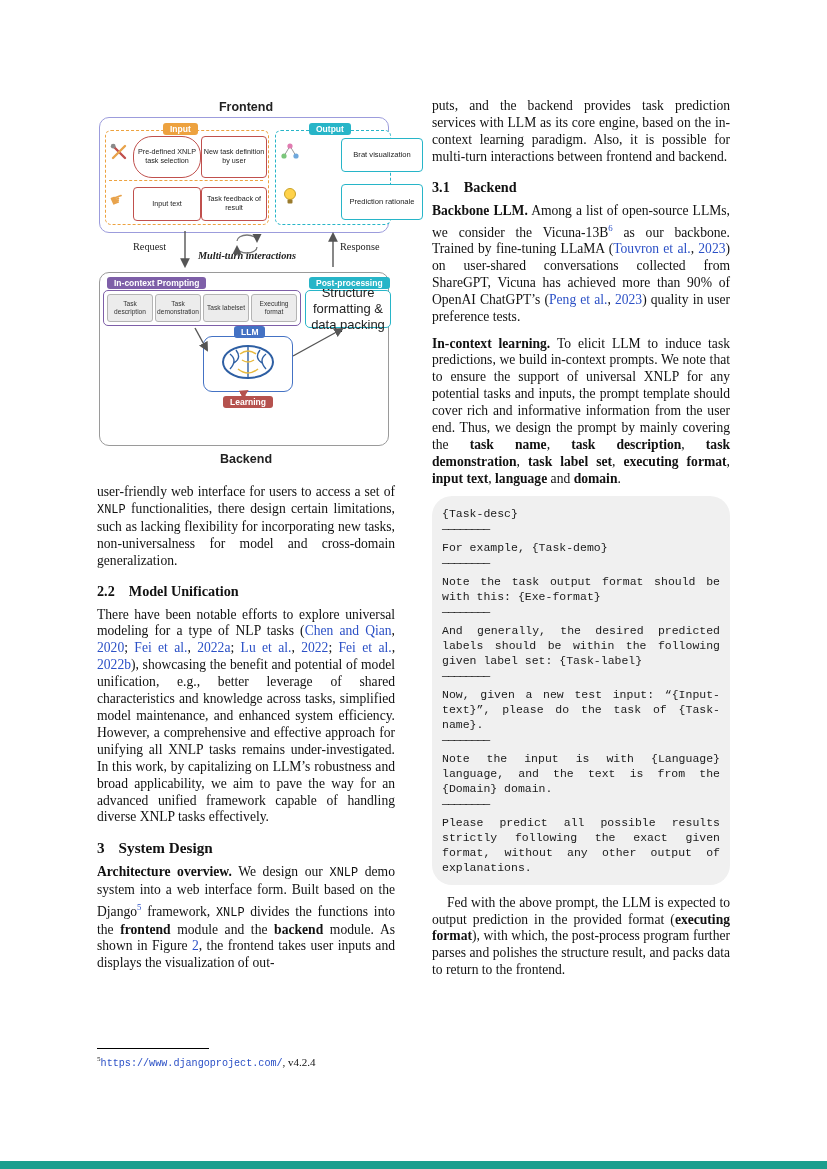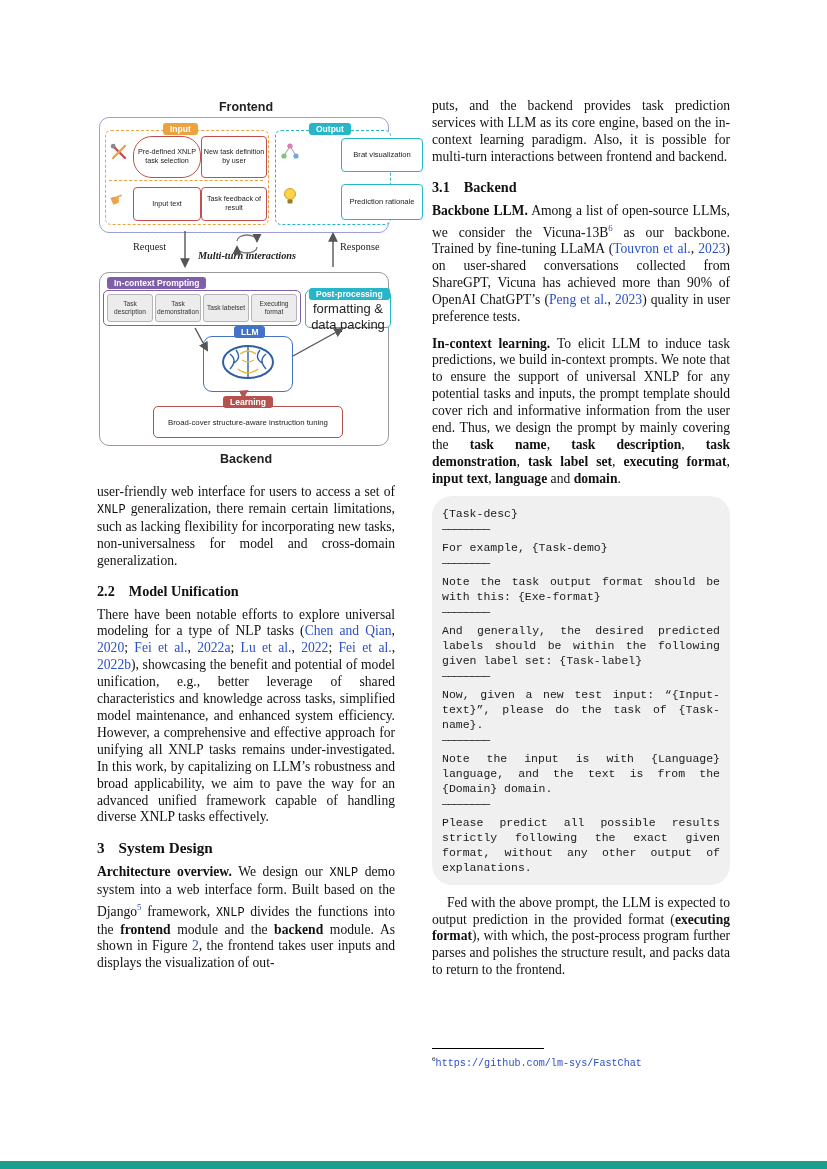--- a/index.html
+++ b/index.html
@@ -131,37 +131,36 @@
       <div class="mid-label" style="left:243px;top:141px;">Response</div>
 
       <div class="be-box"></div>
       <div class="tag tag-icp" style="left:10px;top:177px;">In-context Prompting</div>
       <div class="icp-box">
         <div class="tiny-box">Task description</div>
         <div class="tiny-box">Task demonstration</div>
         <div class="tiny-box">Task labelset</div>
         <div class="tiny-box">Executing format</div>
       </div>
-      <div class="tag tag-pp" style="left:212px;top:188px;">Post-processing</div>
+      <div class="tag tag-pp" style="left:212px;top:177px;">Post-processing</div>
       <div class="pp-box">Structure formatting &amp; data packing</div>
 
       <div class="tag tag-llm" style="left:137px;top:226px;">LLM</div>
       <div class="llm-box">
         <span>
           <svg width="58" height="40" viewBox="0 0 58 40">
             <ellipse cx="29" cy="20" rx="25" ry="16" fill="#fff" stroke="#2e5fa3" stroke-width="2"></ellipse>
             <path d="M29 5 v30" stroke="#2e5fa3" stroke-width="1.4" fill="none"></path>
             <path d="M11 12 q8 6 0 15 M47 12 q-8 6 0 15 M17 8 q6 8 -2 13 M41 8 q-6 8 2 13" stroke="#2e5fa3" stroke-width="1.4" fill="none"></path>
             <path d="M21 12 q8 -6 16 0 M19 27 q10 8 20 0 M23 18 q6 4 12 0" stroke="#e8b93c" stroke-width="1.5" fill="none"></path>
           </svg>
         </span>
       </div>
 
       <div class="tag tag-learn" style="left:126px;top:296px;">Learning</div>
-      <div class="learn-box">Broad-cover structure-aware instruction tuning</div>
 
       <div class="fig-title" style="top:352px;">Backend</div>
 
       <svg class="arrows-svg">
         <defs>
           <marker id="ah" markerWidth="7" markerHeight="7" refX="5.5" refY="3.5" orient="auto">
             <path d="M0,0 L7,3.5 L0,7 z" fill="#555"></path>
           </marker>
           <marker id="ahr" markerWidth="7" markerHeight="7" refX="5.5" refY="3.5" orient="auto">
             <path d="M0,0 L7,3.5 L0,7 z" fill="#b5524e"></path>
@@ -171,21 +170,21 @@
         <line x1="236" y1="167" x2="236" y2="134" stroke="#555" stroke-width="1.4" marker-end="url(#ah)"></line>
         <path d="M140,141 A10,6 0 0 1 160,141" fill="none" stroke="#777" stroke-width="1.3" marker-end="url(#ah)"></path>
         <path d="M160,147 A10,6 0 0 1 140,147" fill="none" stroke="#777" stroke-width="1.3" marker-end="url(#ah)"></path>
         <line x1="98" y1="228" x2="110" y2="250" stroke="#555" stroke-width="1.4" marker-end="url(#ah)"></line>
         <line x1="196" y1="256" x2="245" y2="229" stroke="#555" stroke-width="1.4" marker-end="url(#ah)"></line>
         <path d="M150,306 q5,-4 0,-8 q-5,-4 0,-7" fill="none" stroke="#b5524e" stroke-width="1.3" stroke-dasharray="2,2" marker-end="url(#ahr)"></path>
       </svg>
     </div>
 
 
-    <p class="para" style="margin-top:12px;"><span>user-friendly web interface for users to access a set of </span><span class="m">XNLP</span><span> generalization, there remain certain limitations, such as lacking flexibility for incorporating new tasks, non-universalness for model and cross-domain generalization.</span></p>
+    <p class="para" style="margin-top:12px;"><span>user-friendly web interface for users to access a set of </span><span class="m">XNLP</span><span> functionalities, there design certain limitations, such as lacking flexibility for incorporating new tasks, non-universalness for model and cross-domain generalization.</span></p>
 
     <h2 class="sec sec-sub">
       <span class="num">2.2</span><span>Model Unification</span>
     </h2>
 
     <p class="para"><span>There have been notable efforts to explore universal modeling for a type of NLP tasks (</span><span class="c">Chen and Qian</span><span>, </span><span class="c">2020</span><span>; </span><span class="c">Fei et al.</span><span>, </span><span class="c">2022a</span><span>; </span><span class="c">Lu et al.</span><span>, </span><span class="c">2022</span><span>; </span><span class="c">Fei et al.</span><span>, </span><span class="c">2022b</span><span>), showcasing the benefit and potential of model unification, e.g., better leverage of shared characteristics and knowledge across tasks, simplified model maintenance, and enhanced system efficiency.  However, a comprehensive and effective approach for unifying all XNLP tasks remains under-investigated. In this work, by capitalizing on LLM’s robustness and broad applicability, we aim to pave the way for an advanced unified framework capable of handling diverse XNLP tasks effectively.</span></p>
 
     <h2 class="sec sec-main">
       <span class="num">3</span><span>System Design</span>
     </h2>
@@ -217,19 +216,19 @@
       <div class="pl">Now, given a new test input: “{Input-text}”, please do the task of {Task-name}.</div>
       <div class="pl sep">————————</div>
       <div class="pl">Note the input is with {Language} language, and the text is from the {Domain} domain.</div>
       <div class="pl sep">————————</div>
       <div class="pl">Please predict all possible results strictly following the exact given format, without any other output of explanations.</div>
     </div>
 
     <p class="para indent"><span>Fed with the above prompt, the LLM is expected to output prediction in the provided format (</span><span class="b">executing format</span><span>), with which, the post-process program further parses and polishes the structure result, and packs data to return to the frontend.</span></p>
   </div>
 
-  <div class="footnote-area fn-right">
+  <div class="footnote-area fn-left">
     <div class="fn-rule"></div>
-    <div class="fn-text"><span class="sb">6</span><span class="mc">https://github.com/lm-sys/FastChat</span></div>
+    <div class="fn-text"><span class="sb">5</span><span class="mc">https://www.djangoproject.com/</span><span>, v4.2.4</span></div>
   </div>
 
   <div class="bottom-bar"></div>
 </div>
 
 </body></html>

